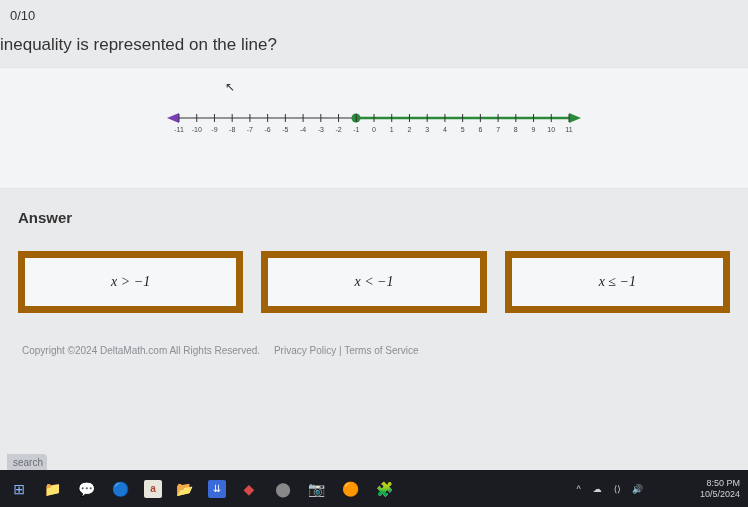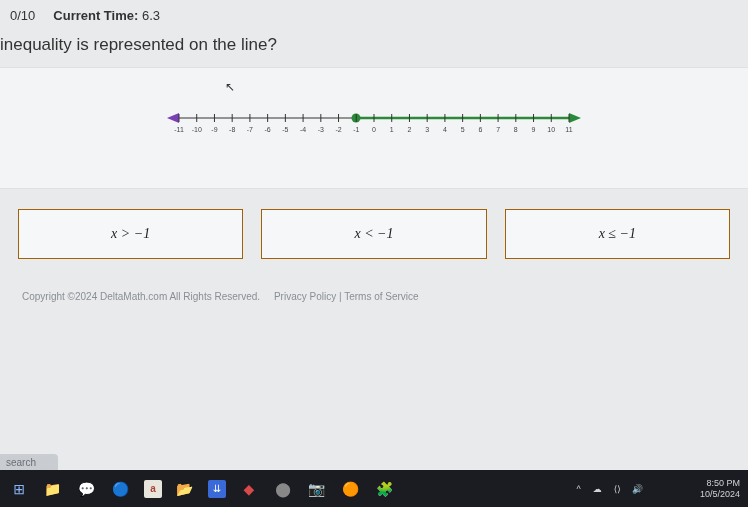--- a/index.html
+++ b/index.html
@@ -58,52 +58,53 @@
       font-weight: 600;
       color: #333;
       margin-bottom: 18px;
     }
     .choices {
       display: flex;
       gap: 18px;
     }
     .choice {
       flex: 1;
-      border: 1px solid #a16207;
+      border: 7px solid #a16207;
       background: #f6f7f8;
       padding: 16px 8px;
       text-align: center;
       cursor: pointer;
       font-family: "Times New Roman", serif;
       font-style: italic;
       font-size: 14px;
       color: #222;
+      margin-top: 7px;
     }
     .kb-shortcuts {
       padding: 28px 18px 10px 18px;
       font-size: 11px;
       color: #9a9ea4;
       display: inline-flex;
       align-items: center;
       gap: 4px;
       cursor: pointer;
     }
     .footer-links {
       padding: 22px 10px 6px 22px;
       font-size: 10px;
       color: #8a8e94;
     }
     .search-tab {
       position: absolute;
       bottom: 37px;
-      left: 0;
+      left: 7px;
       background: #c9cdd2;
       color: #6a6e74;
       font-size: 10px;
-      padding: 3px 22px 2px 6px;
+      padding: 3px 4px 2px 6px;
       border-top-right-radius: 4px;
     }
     
     .taskbar {
       position: absolute;
       bottom: 0;
       left: 0;
       right: 0;
       height: 37px;
       background: #1a1c22;
@@ -127,24 +128,20 @@
       font-size: 9px;
     }
     .clock { text-align: right; line-height: 1.2; margin-left: 44px; }
   </style>
 </head>
 <body>
 
 <div class="page-content">
   <div class="top-bar">
     <span class="counter">0/10</span>
-    <span>
-      <span class="time-label">Current Time:</span>
-      <span>6.3</span>
-    </span>
   </div>
 
   <div class="question">inequality is represented on the line?</div>
 
   <div class="number-line-area">
     <span class="cursor-icon">↖</span>
     <svg class="number-line-svg" width="430" height="50" viewBox="0 0 430 50">
 
       <line x1="15" y1="20" x2="415" y2="20" stroke="#333" stroke-width="1"></line>
 
@@ -201,20 +198,21 @@
           <text x="374.54545454545456" y="34">9</text>
           <line x1="392.2727272727273" x2="392.2727272727273" y1="16" y2="24" stroke="#333" stroke-width="1"></line>
           <text x="392.2727272727273" y="34">10</text>
           <line x1="410" x2="410" y1="16" y2="24" stroke="#333" stroke-width="1"></line>
           <text x="410" y="34">11</text>
         </g>
     </svg>
   </div>
 
   <div class="answer-section">
+    <div class="answer-title">Answer</div>
     <div class="choices">
       <div class="choice">x &gt; −1</div>
       <div class="choice">x &lt; −1</div>
       <div class="choice">x ≤ −1</div>
     </div>
   </div>
 
 
   <div class="footer-links">
     <span>Copyright ©2024 DeltaMath.com All Rights Reserved.</span>

